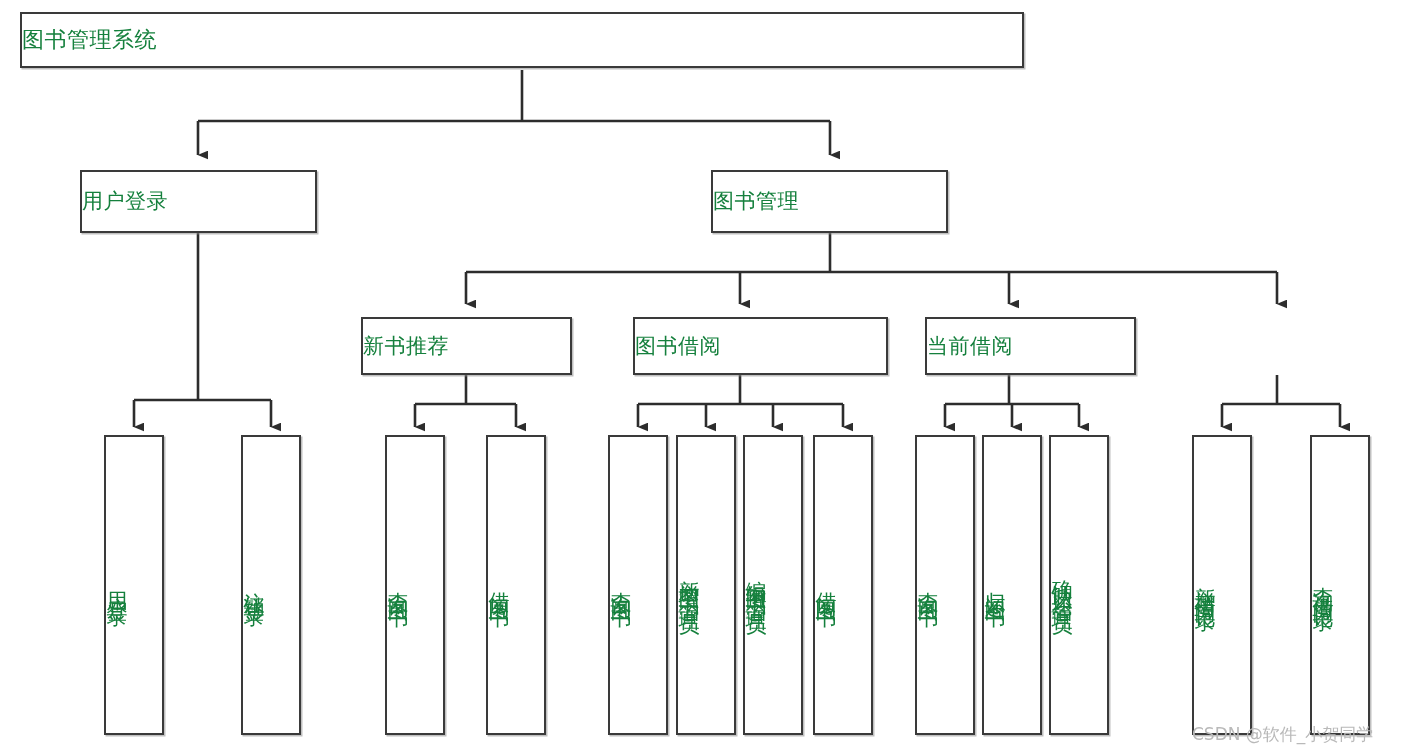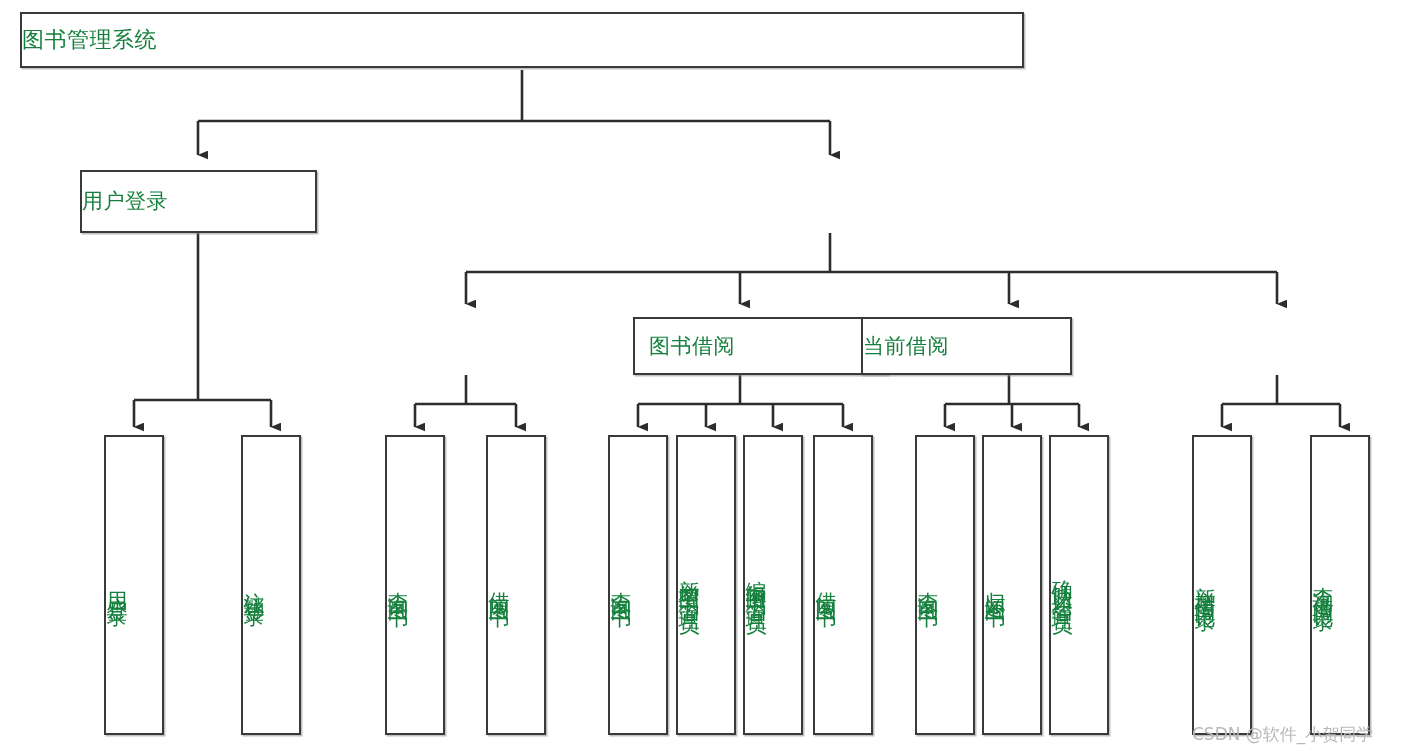--- a/index.html
+++ b/index.html
@@ -139,27 +139,33 @@
   </svg>
 
   <div class="node-box node-horizontal node-root" style="left:20px; top:12px; width:1004px; height:56px;">
     <span class="node-label">图书管理系统</span>
   </div>
 
   <div class="node-box node-horizontal" style="left:80px; top:170px; width:237px; height:63px;">
     <span class="node-label">用户登录</span>
   </div>
 
-
-
-  <div class="node-box node-horizontal" style="left:633px; top:317px; width:255px; height:58px;padding-left:14px;">
+  <div class="node-box node-horizontal" style="left:711px; top:170px; width:237px; height:63px;">
+    <span class="node-label">图书管理</span>
+  </div>
+
+  <div class="node-box node-horizontal" style="left:361px; top:317px; width:211px; height:58px;">
+    <span class="node-label">新书推荐</span>
+  </div>
+
+  <div class="node-box node-horizontal" style="left:633px; top:317px; width:255px; height:58px;">
     <span class="node-label">图书借阅</span>
   </div>
 
-  <div class="node-box node-horizontal" style="left:861px; top:317px; width:211px; height:58px;">
+  <div class="node-box node-horizontal" style="left:925px; top:317px; width:211px; height:58px;">
     <span class="node-label">当前借阅</span>
   </div>
 
 
   <div class="node-box node-vertical" style="left:104px; top:435px; width:60px; height:300px;">
     <span class="node-label">用户登录</span>
   </div>
 
   <div class="node-box node-vertical" style="left:241px; top:435px; width:60px; height:300px;">
     <span class="node-label">注销登录</span>

